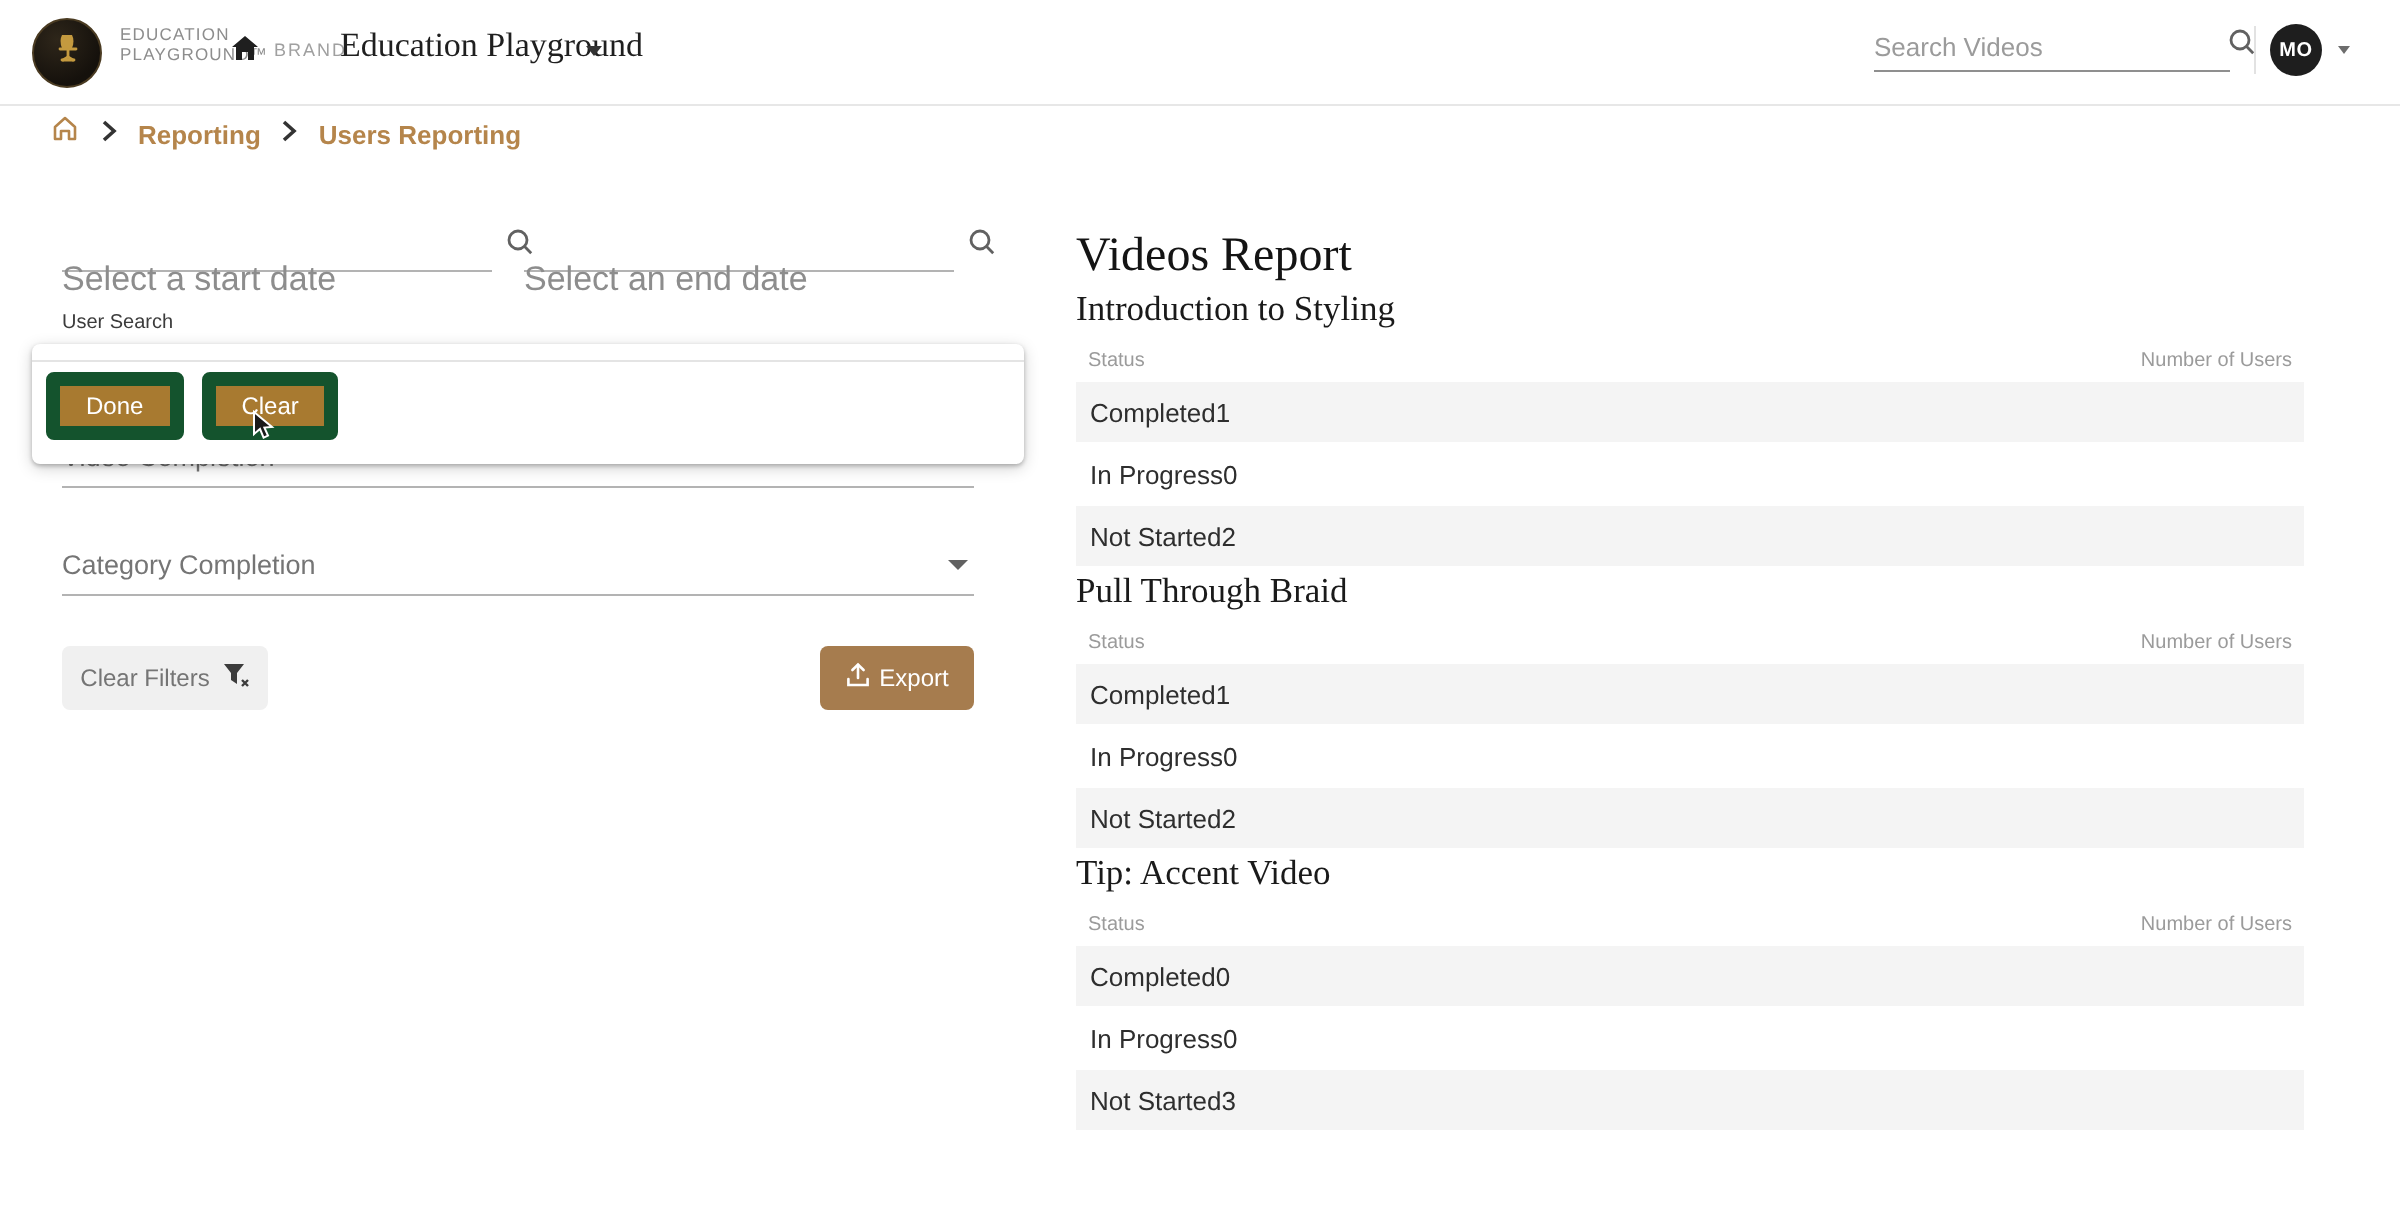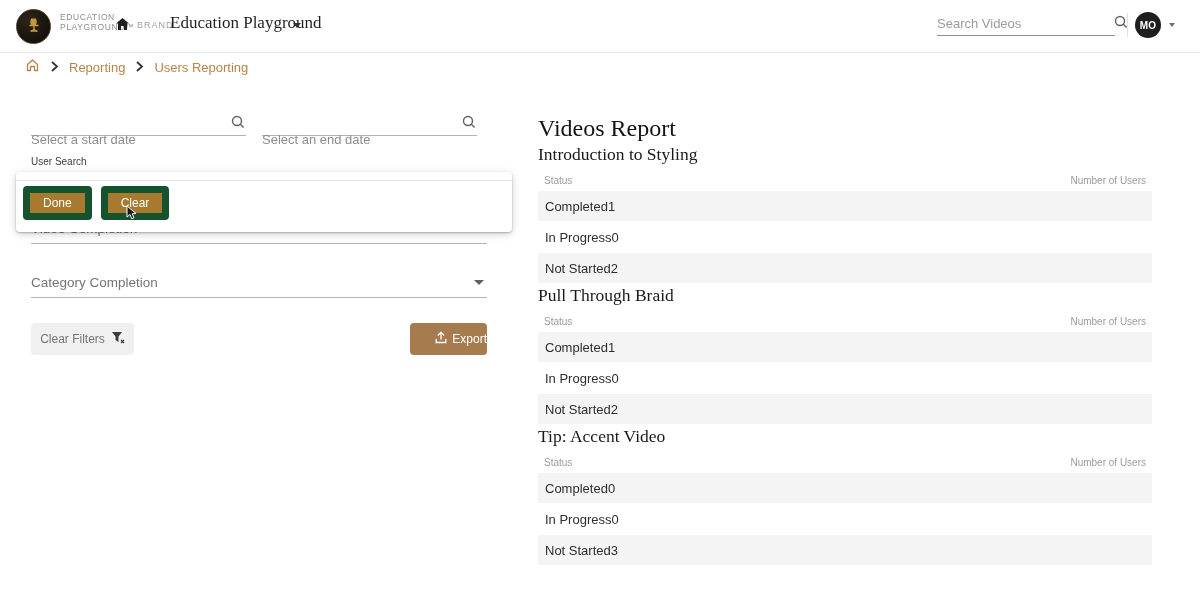--- a/index.html
+++ b/index.html
@@ -30,28 +30,28 @@
   .top-divider { position:absolute; left:1127px; top:13px; width:1px; height:24px; background:#e2e2e2; }
   .avatar { position:absolute; left:1135px; top:12px; width:26px; height:26px; border-radius:50%;
     background:#1e1e1e; color:#fff; font-size:10px; font-weight:bold; display:flex;
     align-items:center; justify-content:center; letter-spacing:.3px; }
   .avatar-caret { position:absolute; left:1169px; top:23px; width:0; height:0;
     border-left:3.5px solid transparent; border-right:3.5px solid transparent;
     border-top:4px solid #6d6d6d; }
 
   
   .breadcrumb { position:absolute; left:25px; top:58px; display:flex; align-items:center;
-    gap:10px; height:18px; }
+    gap:10px; height:18px;font-weight:bold; }
   .crumb { font-size:13px; color:#b5854b; cursor:pointer; }
 
   
   .date-row { position:absolute; left:31px; top:112px; width:446px; display:flex; gap:16px; }
   .u-input { width:215px; height:24px; border-bottom:1px solid #b3b3b3; display:flex;
     align-items:center; }
-  .u-input input { flex:1; border:none; outline:none; font-size:13px; color:#0f172a;
+  .u-input input { flex:1; border:none; outline:none; font-size:17px; color:#0f172a;
     background:transparent; font-family:"Liberation Sans", sans-serif;margin-top:32px; }
   .u-input input::placeholder { color:#8d8d8d; }
 
   .user-search-label { position:absolute; left:31px; top:156px; font-size:10px; color:#3c3c3c; }
 
   .search-panel { position:absolute; left:16px; top:172px; width:496px; height:60px;
     background:#fff; border-radius:4px; box-shadow:0 1px 2px rgba(0,0,0,.25), 0 2px 8px rgba(0,0,0,.18);
     z-index:10; }
   .search-panel input { display:block; width:470px; margin:9px 0 0 10px; border:none; outline:none;
     font-size:14px; color:#424242; background:transparent; font-family:"Liberation Sans", sans-serif; }
@@ -69,21 +69,21 @@
   .dd-label { font-size:13.5px; color:#757575; }
   .dd-caret { width:0; height:0; border-left:5px solid transparent;
     border-right:5px solid transparent; border-top:5px solid #616161; margin-right:3px; }
 
   .clear-filters { position:absolute; left:31px; top:323px; width:103px; height:32px;
     background:#f0f0f0; border:none; border-radius:4px; display:flex; align-items:center;
     justify-content:center; gap:6px; font-size:12px; color:#757575; cursor:pointer;
     font-family:"Liberation Sans", sans-serif; }
   .export-btn { position:absolute; left:410px; top:323px; width:77px; height:32px;
     background:#a67c4e; border:none; border-radius:4px; display:flex; align-items:center;
-    justify-content:flex-end; gap:5px; font-size:12px; color:#fff; cursor:pointer;
+    justify-content:center; gap:5px; font-size:12px; color:#fff; cursor:pointer;
     font-family:"Liberation Sans", sans-serif; }
 
   
   .report { position:absolute; left:538px; top:113px; width:614px; }
   .report-title { font-size:24px; color:#141414; font-weight:normal; line-height:30px; }
   .section-title { font-size:17.5px; color:#1a1a1a; font-weight:normal; 
     line-height:22px; }
   .thead { display:flex; justify-content:space-between; font-size:10px; color:#9b9b9b;
     margin-top:10px; padding:0 6px; }
   .tbody { margin-top:5px; }

